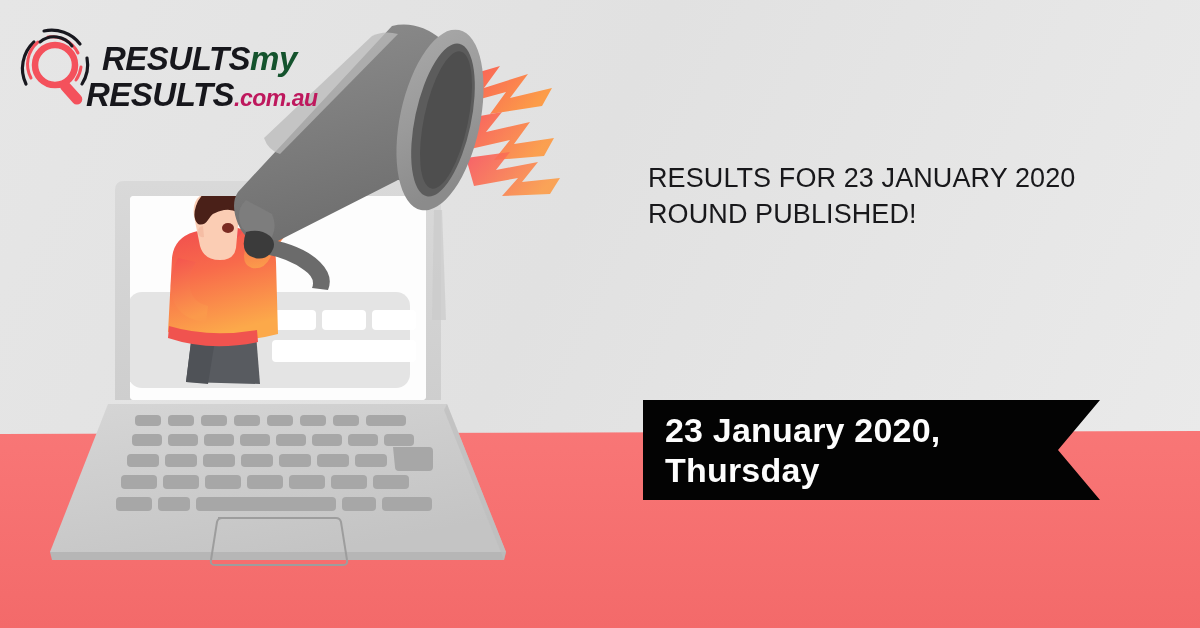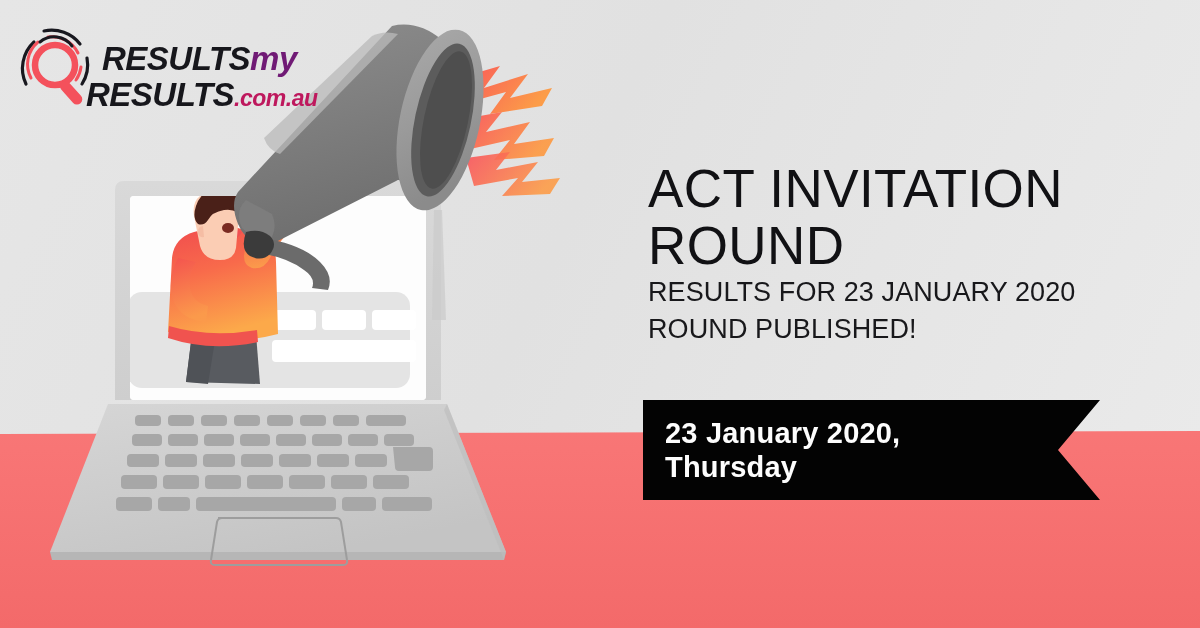--- a/index.html
+++ b/index.html
@@ -33,21 +33,21 @@
   #logo { position:absolute; left:14px; top:22px; width:290px; height:96px; }
   #logo svg { display:block; }
   .logo-text { position:absolute; left:88px; top:20px; }
   .logo-line1, .logo-line2 {
     font-style:italic; font-weight:bold; letter-spacing:-.5px;
     line-height:1; white-space:nowrap;
   }
   .logo-line1 { font-size:33px; }
   .logo-line2 { font-size:33px; margin-top:3px; margin-left:-16px; }
   .lg-dark { color:#17171c; }
-  .lg-red  { color:#701a75; }
+  .lg-red  { color:#14532d; }
   .lg-dom  { color:#be185d; font-size:23px; }
 
   
   #laptop { position:absolute; left:0; top:0; width:620px; height:628px; }
 
   
   #copy { position:absolute; left:648px; top:160px; width:520px; }
   .headline {
     font-size:53px; font-weight:300; color:#111114;
     line-height:1.08; letter-spacing:.4px; white-space:pre-line;
@@ -59,21 +59,21 @@
 
   
   #ribbon {
     position:absolute; left:643px; top:400px; width:457px; height:100px;
     background:#030303;
     clip-path:polygon(0 0, 457px 0, 415px 50px, 457px 100px, 0 100px);
     display:flex; align-items:center;
   }
   .ribbon-text {
     padding-left:22px;
-    color:#fdfdfd; font-size:29px; font-weight:bold;
+    color:#fdfdfd; font-size:34px; font-weight:bold;
     line-height:1.18; letter-spacing:.2px; white-space:pre-line;
   }
 </style>
 </head>
 <body>
 
 <div id="stage">
 
   <div class="bg-top"></div>
   <div class="bg-coral"></div>
@@ -268,22 +268,20 @@
       <div class="logo-line1">
         <span class="lg-dark">RESULTS</span><span class="lg-red">my</span>
       </div>
       <div class="logo-line2">
         <span class="lg-dark">RESULTS</span><span class="lg-dom">.com.au</span>
       </div>
     </div>
   </div>
 
   <div id="copy">
-    <div class="headline">ACT INVITATION
-ROUND</div>
     <div class="subhead">RESULTS FOR 23 JANUARY 2020
 ROUND PUBLISHED!</div>
   </div>
 
   <div id="ribbon">
     <div class="ribbon-text">23 January 2020,
 Thursday</div>
   </div>
 
 </div>

